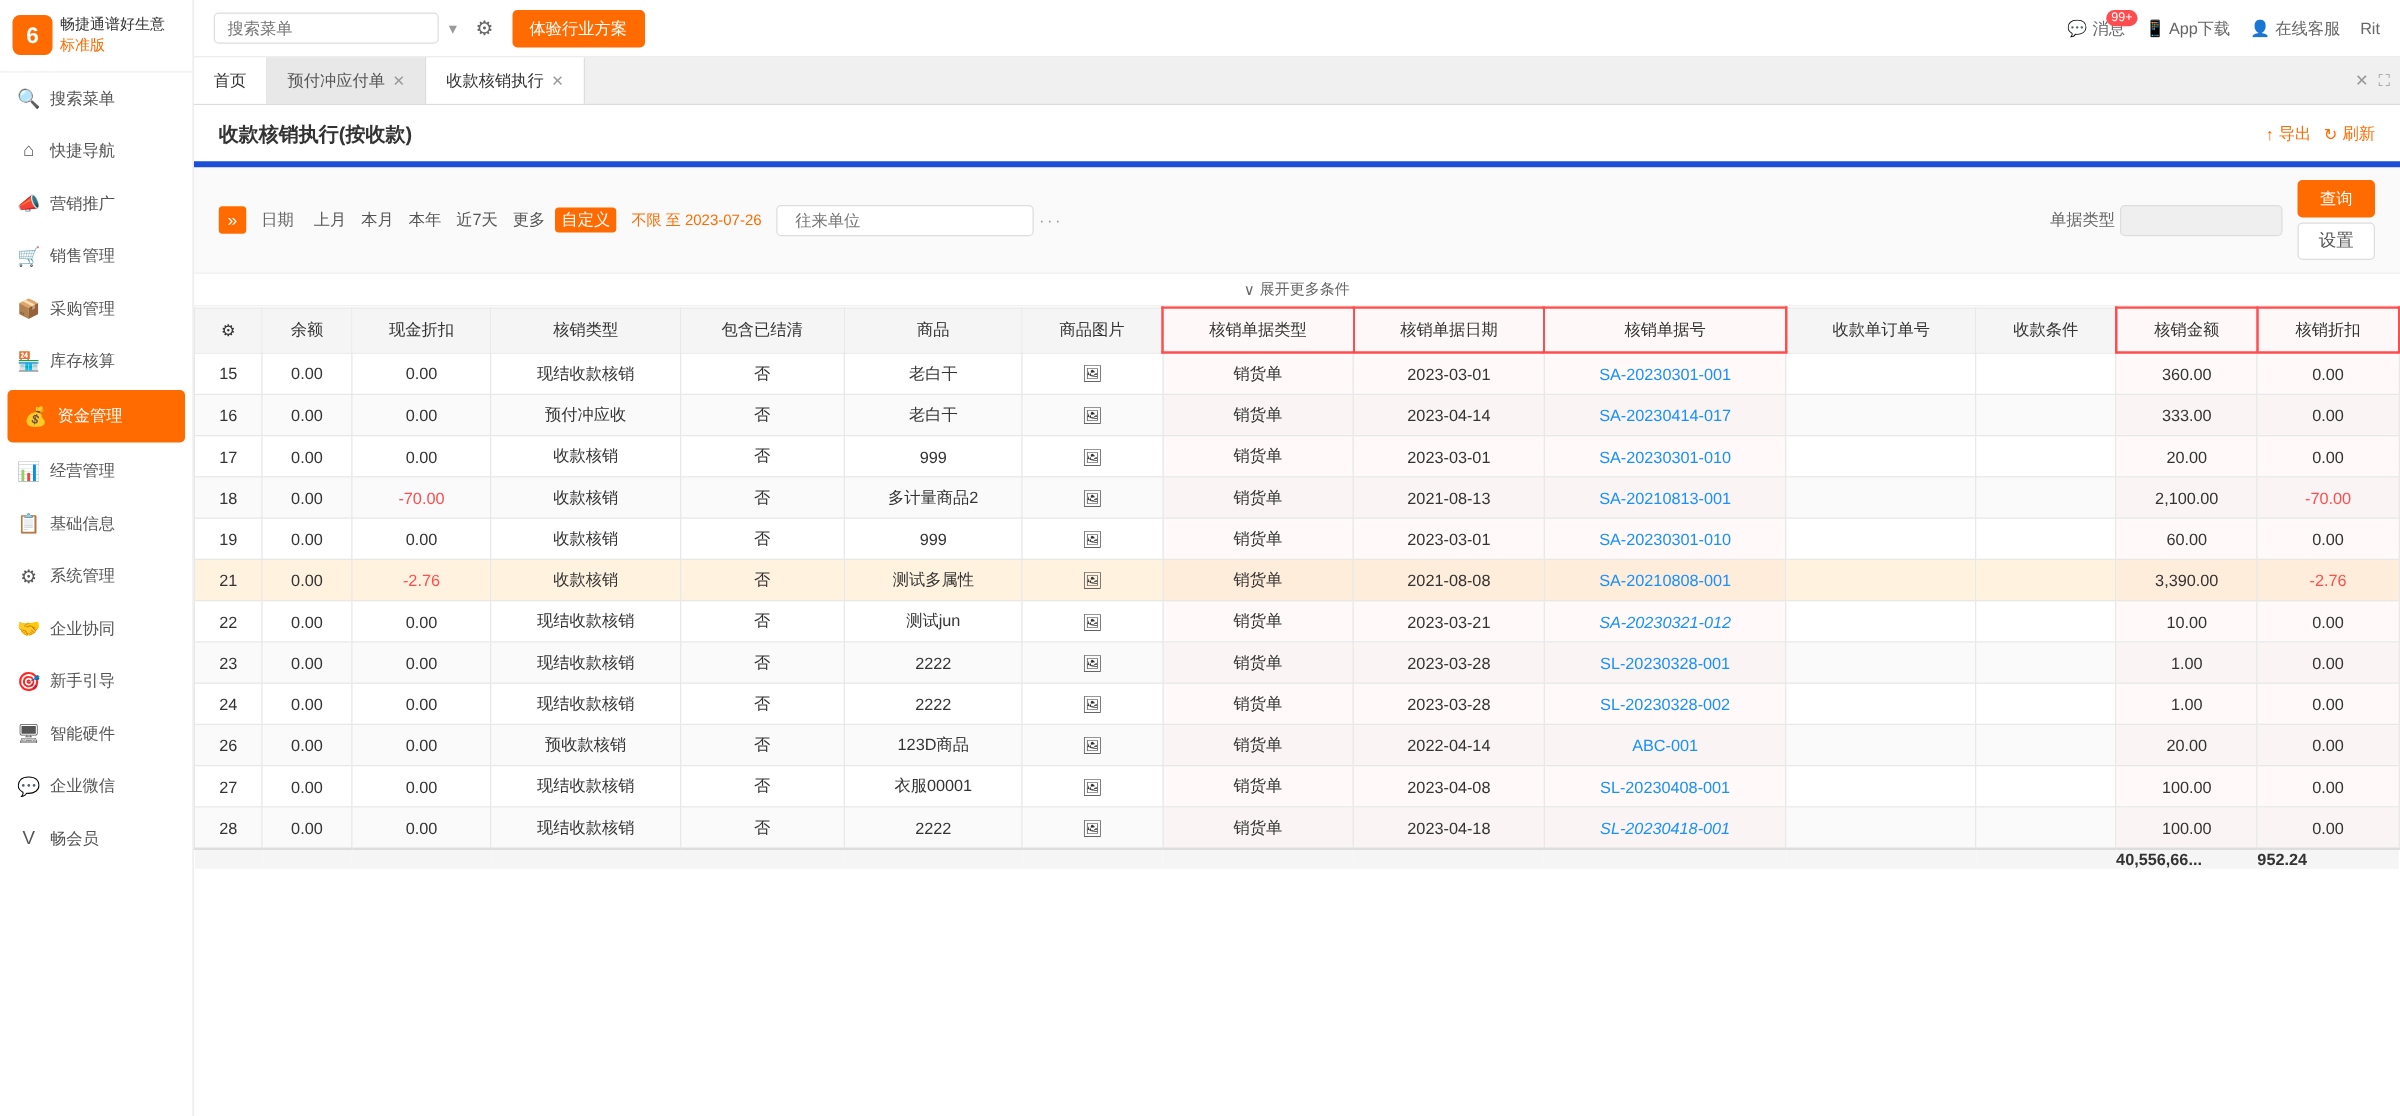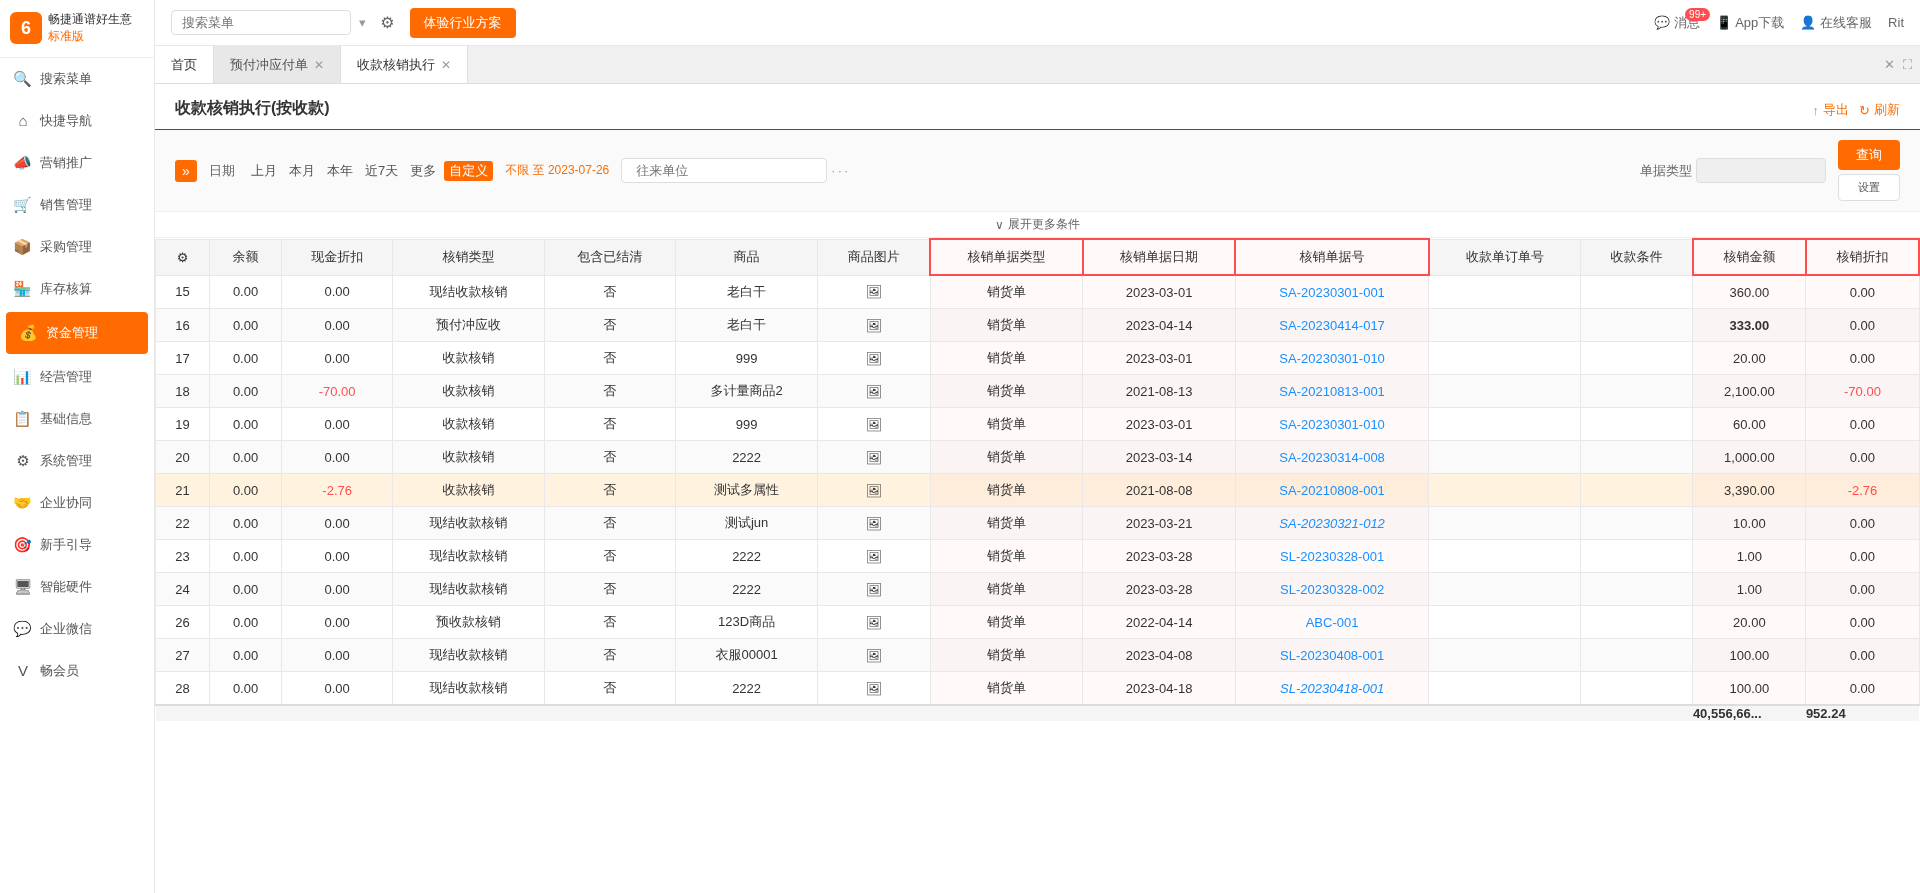--- a/index.html
+++ b/index.html
@@ -32,40 +32,40 @@
     
     .tabbar { height: 38px; background: #f0f0f0; display: flex; align-items: stretch; border-bottom: 1px solid #ddd; }
     .tab { display: flex; align-items: center; padding: 0 16px; gap: 6px; cursor: pointer; font-size: 13px; color: #555; border-right: 1px solid #ddd; background: #e8e8e8; }
     .tab.active { background: #fff; color: #333; font-weight: 500; }
     .tab-close { font-size: 12px; color: #999; cursor: pointer; }
     .tab-home { background: #fff; color: #333; }
     .tabbar-end { flex: 1; display: flex; align-items: center; justify-content: flex-end; padding-right: 8px; gap: 8px; }
 
     
     .content { flex: 1; overflow: hidden; background: #fff; display: flex; flex-direction: column; }
-    .content-header { padding: 14px 20px 10px; display: flex; align-items: flex-end; justify-content: space-between; border-bottom: 1px solid #1d4ed8; }
+    .content-header { padding: 14px 20px 10px; display: flex; align-items: flex-start; justify-content: space-between; border-bottom: 5px solid #1d4ed8; }
     .page-title { font-size: 16px; font-weight: bold; color: #333; }
     .content-actions { display: flex; gap: 10px; }
     .action-btn { display: flex; align-items: center; gap: 4px; color: #ff6b00; cursor: pointer; font-size: 13px; }
 
     
     .filter-bar { padding: 10px 20px; background: #fafafa; border-bottom: 1px solid #f0f0f0; display: flex; align-items: center; gap: 12px; flex-wrap: wrap; }
     .filter-expand { width: 22px; height: 22px; background: #ff6b00; color: #fff; display: flex; align-items: center; justify-content: center; border-radius: 3px; cursor: pointer; font-size: 14px; }
     .filter-label { font-size: 13px; color: #666; }
     .filter-date-options { display: flex; gap: 4px; align-items: center; }
     .filter-date-btn { color: #555; cursor: pointer; font-size: 13px; padding: 2px 4px; }
     .filter-date-btn.custom { color: #fff; background: #ff6b00; border-radius: 3px; padding: 1px 5px; }
     .filter-date-range { color: #ff6b00; font-size: 12px; }
     .filter-mid { display: flex; align-items: center; gap: 4px; flex: 1; }
     .filter-input { border: 1px solid #ddd; border-radius: 4px; padding: 4px 14px; font-size: 13px; min-width: 200px; }
     .filter-dots { color: #999; letter-spacing: 2px; }
     .filter-type { display: flex; align-items: center; gap: 4px; }
     .filter-select { border: 1px solid #ddd; border-radius: 4px; padding: 4px 24px 4px 8px; font-size: 13px; appearance: none; min-width: 130px; }
     .filter-query-btn { background: #ff6b00; color: #fff; border: none; border-radius: 4px; padding: 6px 18px; font-size: 13px; cursor: pointer; }
-    .filter-set-btn { background: #fff; color: #555; border: 1px solid #ddd; border-radius: 4px; padding: 5px 12px; font-size: 11px; cursor: pointer; margin-top: 2px; }
+    .filter-set-btn { background: #fff; color: #555; border: 1px solid #ddd; border-radius: 4px; padding: 5px 12px; font-size: 14px; cursor: pointer; margin-top: 2px; }
     .expand-more { display: flex; align-items: center; justify-content: center; padding: 4px 20px; cursor: pointer; color: #666; font-size: 12px; gap: 4px; border-bottom: 1px solid #f0f0f0; }
 
     
     .table-container { flex: 1; overflow: auto; position: relative; }
     table { width: 100%; border-collapse: collapse; font-size: 13px; }
     thead th { background: #f5f5f5; border: 1px solid #e8e8e8; padding: 8px 10px; text-align: center; white-space: nowrap; font-weight: 500; color: #333; position: sticky; top: 0; z-index: 2; }
     tbody td { border: 1px solid #e8e8e8; padding: 7px 10px; text-align: center; white-space: nowrap; }
     tbody tr:nth-child(even) { background: #fafafa; }
     tbody tr.highlighted { background: #fff3e0; }
     .red-text { color: #ff4d4f; }
@@ -295,21 +295,21 @@
               <td>0.00</td>
               <td>预付冲应收</td>
               <td>否</td>
               <td>老白干</td>
               <td>🖼</td>
               <td style="background: rgba(255, 77, 79, 0.03);">销货单</td>
               <td style="background: rgba(255, 77, 79, 0.03);">2023-04-14</td>
               <td style="background: rgba(255, 77, 79, 0.03);"><span class="link-text">SA-20230414-017</span></td>
               <td></td>
               <td></td>
-              <td style="background: rgba(255, 77, 79, 0.03); font-weight: bold;">333.00</td>
+              <td style="background: rgba(255, 77, 79, 0.03);">333.00</td>
               <td style="background: rgba(255, 77, 79, 0.03);">0.00</td>
             </tr>
             <tr>
               <td>17</td>
               <td>0.00</td>
               <td>0.00</td>
               <td>收款核销</td>
               <td>否</td>
               <td>999</td>
               <td>🖼</td>
@@ -344,36 +344,20 @@
               <td>收款核销</td>
               <td>否</td>
               <td>999</td>
               <td>🖼</td>
               <td style="background: rgba(255, 77, 79, 0.03);">销货单</td>
               <td style="background: rgba(255, 77, 79, 0.03);">2023-03-01</td>
               <td style="background: rgba(255, 77, 79, 0.03);"><span class="link-text">SA-20230301-010</span></td>
               <td></td>
               <td></td>
               <td style="background: rgba(255, 77, 79, 0.03);">60.00</td>
-              <td style="background: rgba(255, 77, 79, 0.03);">0.00</td>
-            </tr>
-            <tr>
-              <td>20</td>
-              <td>0.00</td>
-              <td>0.00</td>
-              <td>收款核销</td>
-              <td>否</td>
-              <td>2222</td>
-              <td>🖼</td>
-              <td style="background: rgba(255, 77, 79, 0.03);">销货单</td>
-              <td style="background: rgba(255, 77, 79, 0.03);">2023-03-14</td>
-              <td style="background: rgba(255, 77, 79, 0.03);"><span class="link-text">SA-20230314-008</span></td>
-              <td></td>
-              <td></td>
-              <td style="background: rgba(255, 77, 79, 0.03);">1,000.00</td>
               <td style="background: rgba(255, 77, 79, 0.03);">0.00</td>
             </tr>
             <tr class="highlighted">
               <td>21</td>
               <td>0.00</td>
               <td><span class="red-text">-2.76</span></td>
               <td>收款核销</td>
               <td>否</td>
               <td>测试多属性</td>
               <td>🖼</td>

